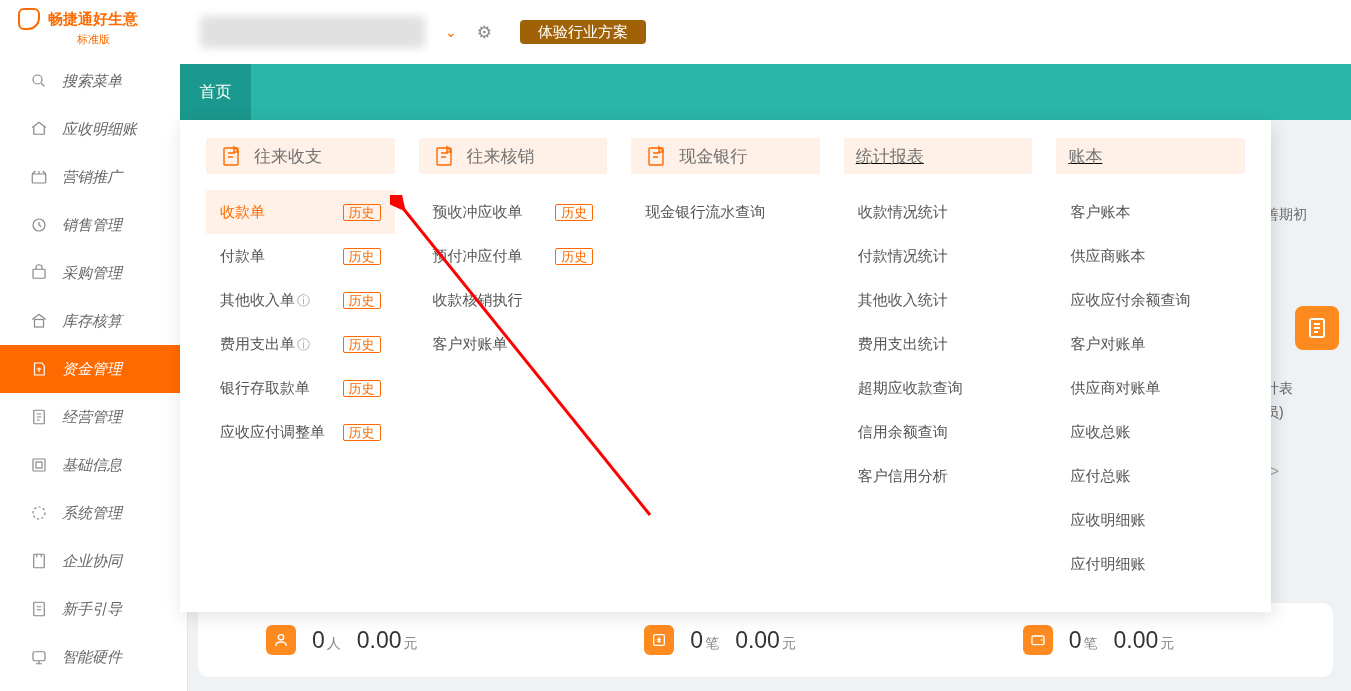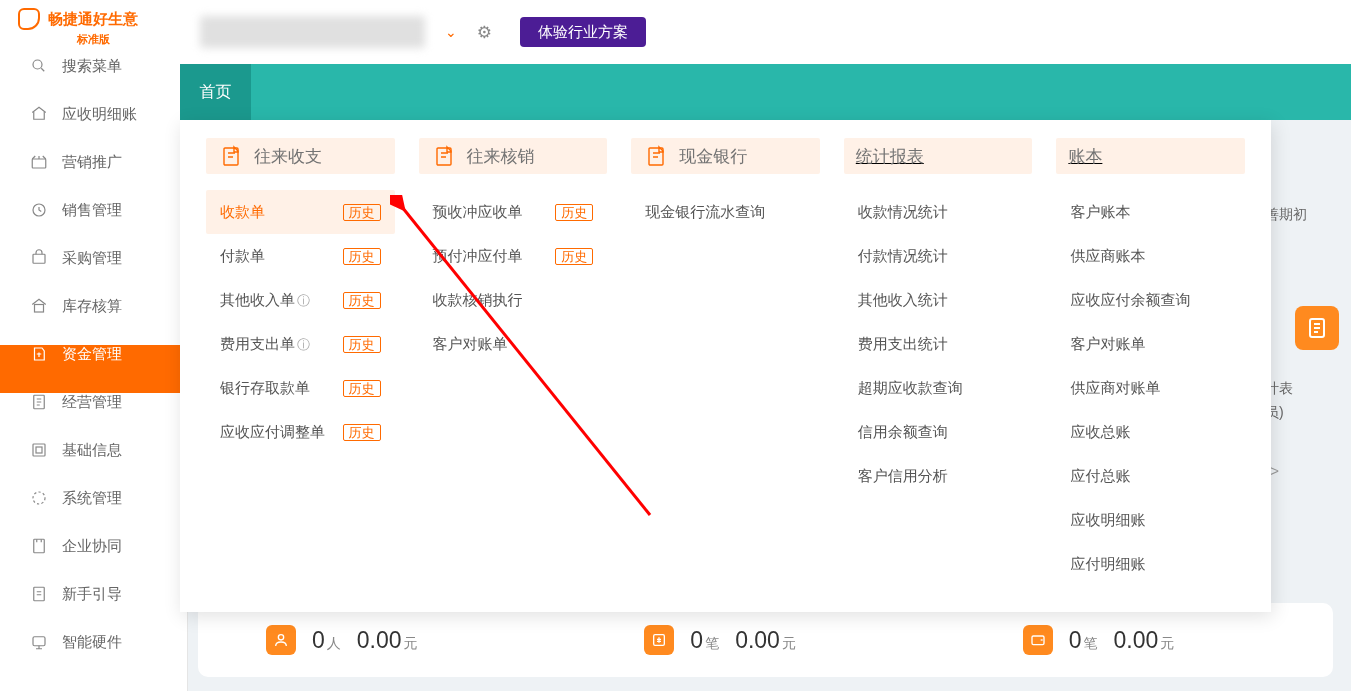--- a/index.html
+++ b/index.html
@@ -3,34 +3,34 @@
   <meta charset="utf-8">
   <style>
     * { margin: 0; padding: 0; box-sizing: border-box; font-family: -apple-system, "Microsoft YaHei", sans-serif; }
     body { width: 1351px; height: 691px; background: #eef2f5; overflow: hidden; position: relative; }
 
     
     .sidebar { position: absolute; left: 0; top: 0; width: 188px; height: 691px; background: #fff; border-right: 1px solid #e5e5e5; }
     .logo-row { display: flex; align-items: center; padding: 8px 14px 0 18px; }
     .logo-mark { width: 22px; height: 22px; border: 2px solid #ff6a00; border-radius: 6px 6px 12px 6px; position: relative; }
     .logo-text { font-size: 15px; font-weight: 600; color: #ff6a00; margin-left: 8px; }
-    .logo-sub { font-size: 11px; color: #ff6a00; text-align: center; margin-top: 2px; margin-bottom: 10px; font-weight: bold; }
-
-    .nav-item { display: flex; height: 48px; padding-left: 30px; color: #666; font-size: 15px; cursor: pointer; }
+    .logo-sub { font-size: 11px; color: #ff6a00; text-align: center; margin-top: 2px; margin-bottom: 10px; }
+
+    .nav-item { display: flex; align-items: center; height: 48px; padding-left: 30px; color: #666; font-size: 15px; cursor: pointer; font-style: italic; }
     .nav-item.active { background: #ff6a00; color: #fff; }
     .nav-icon { width: 18px; height: 18px; margin-right: 14px; display: inline-flex; align-items: center; justify-content: center; }
     .nav-icon svg { width: 18px; height: 18px; stroke: #888; fill: none; stroke-width: 1.6; }
     .nav-item.active .nav-icon svg { stroke: #fff; }
 
     
     .topbar { position: absolute; left: 180px; top: 0; right: 0; height: 64px; background: #fff; display: flex; align-items: center; padding-left: 20px; }
     .workspace-blur { width: 225px; height: 32px; background: #e0e0e0; filter: blur(4px); border-radius: 3px; }
     .chevron { margin: 0 20px; color: #ff6a00; font-size: 14px; }
     .gear { color: #888; font-size: 17px; margin-right: 28px; }
-    .cta-btn { background: #4c1d95; color: #fff; border: none; height: 30px; padding: 0 18px; font-size: 15px; border-radius: 4px; cursor: pointer; }
+    .cta-btn { background: #a16207; color: #fff; border: none; height: 24px; padding: 0 18px; font-size: 15px; border-radius: 4px; cursor: pointer; }
 
     
     .tabs { position: absolute; left: 180px; top: 64px; right: 0; height: 56px; background: #29b7aa; display: flex; align-items: stretch; }
     .tab-home { width: 71px; background: #1b998e; color: #fff; font-size: 16px; display: flex; align-items: center; justify-content: center; }
 
     
     .bg-right { position: absolute; right: 0; top: 120px; width: 100px; color: #666; font-size: 14px; }
     .bg-right .line { margin-bottom: 28px; white-space: nowrap; }
     .bg-float { position: absolute; right: 12px; top: 306px; width: 44px; height: 44px; background: #ff8a1f; border-radius: 8px; display: flex; align-items: center; justify-content: center; }
     .bg-float svg { width: 24px; height: 24px; stroke: #fff; fill: none; stroke-width: 2; }

